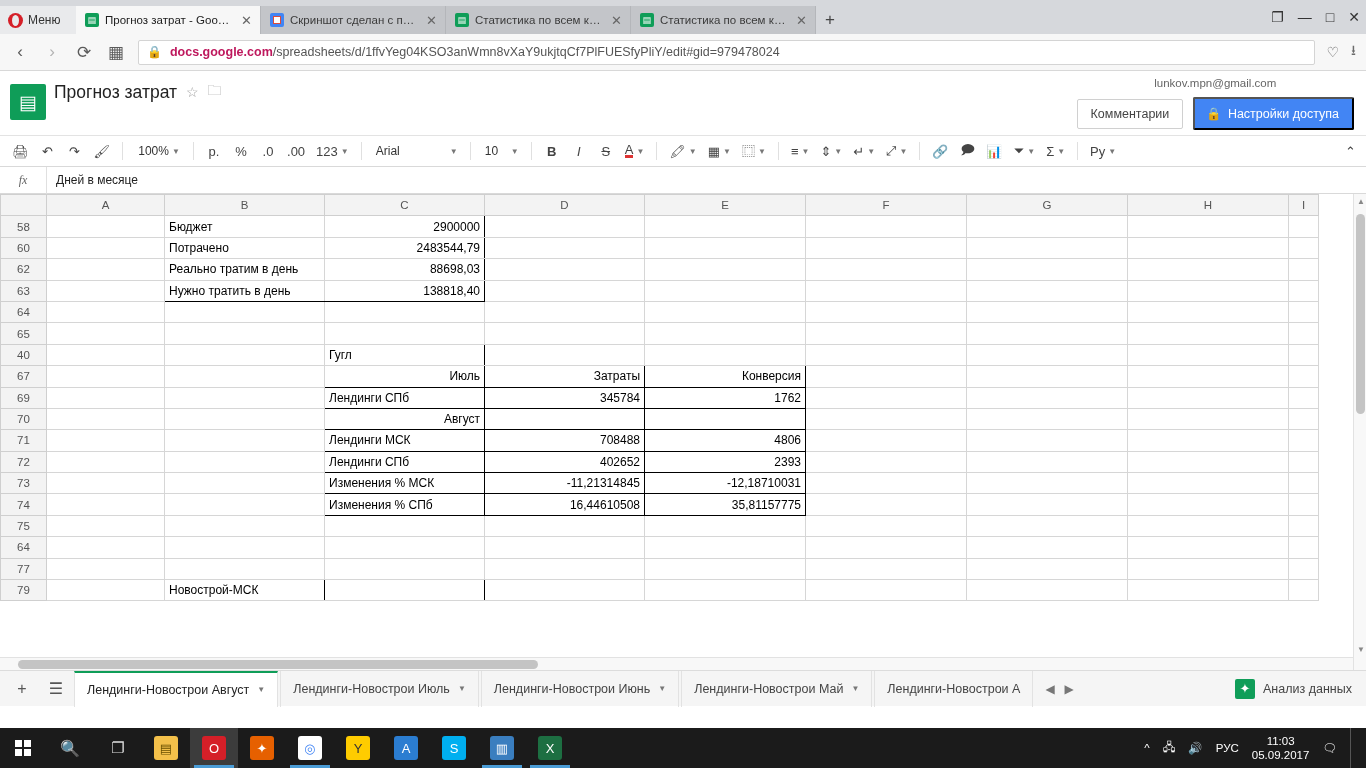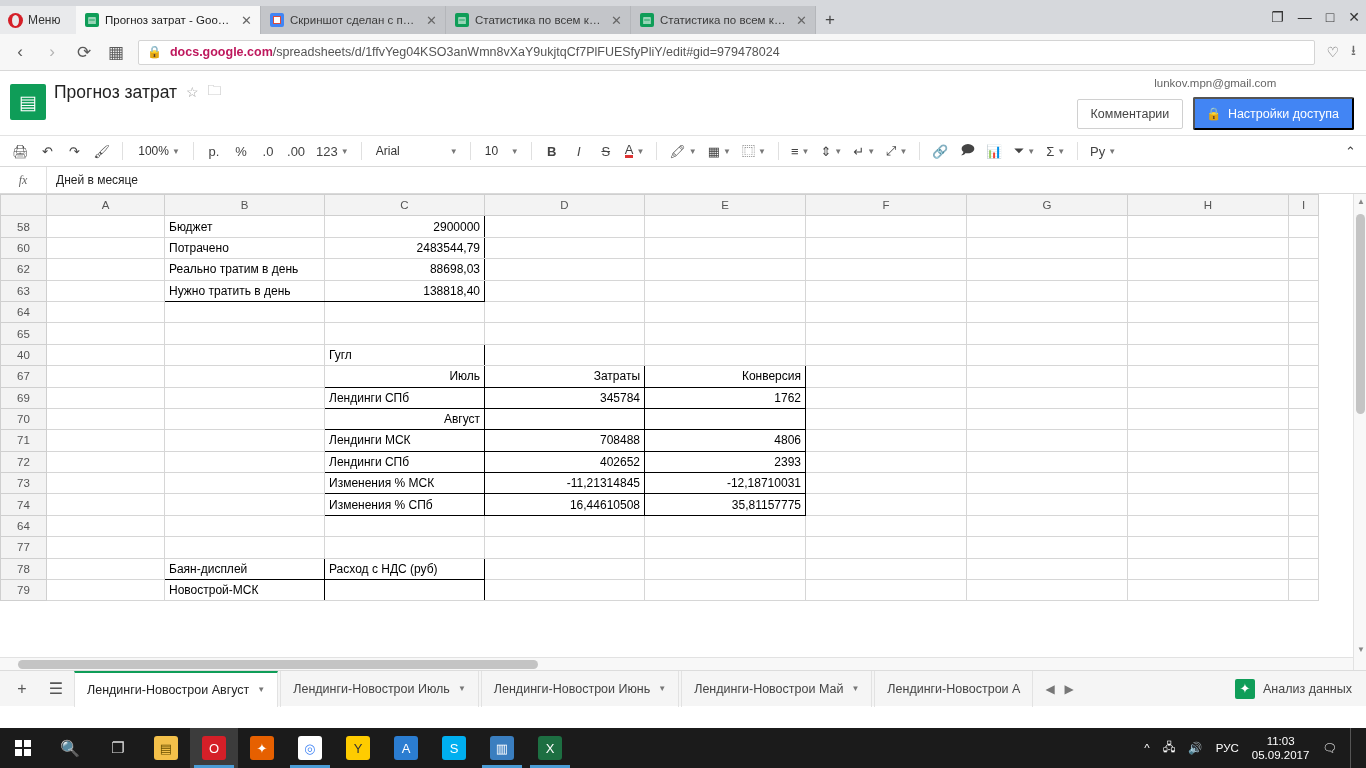--- a/index.html
+++ b/index.html
@@ -687,20 +687,32 @@
           <td></td>
       <td class="cell-b bd-all">Изменения % СПб</td>
       <td class="num bd-all">16,44610508</td>
       <td class="num bd-all">35,81157775</td>
       <td></td>
           <td></td>
       <td></td>
           <td></td>
     </tr>
 
+    <tr>
+      <td class="rowhead">75</td>
+      <td></td>
+          <td></td>
+      <td></td>
+          <td></td>
+      <td></td>
+          <td></td>
+      <td></td>
+          <td></td>
+      <td></td>
+    </tr>
 
     <tr>
       <td class="rowhead">64</td>
       <td></td>
           <td></td>
       <td></td>
           <td></td>
       <td></td>
           <td></td>
       <td></td>
@@ -714,32 +726,20 @@
           <td></td>
       <td></td>
           <td></td>
       <td></td>
           <td></td>
       <td></td>
           <td></td>
       <td></td>
     </tr>
 
-    <tr>
-      <td class="rowhead">78</td>
-      <td></td>
-      <td class="cell-b bold bd-all">Баян-дисплей</td>
-      <td class="cell-b bold bd-all">Расход с НДС (руб)</td>
-      <td></td>
-          <td></td>
-      <td></td>
-          <td></td>
-      <td></td>
-          <td></td>
-    </tr>
 
     <tr>
       <td class="rowhead">79</td>
       <td></td>
       <td class="cell-b bd-l bd-r">Новострой-МСК</td>
       <td class="bd-r"></td>
       <td></td>
           <td></td>
       <td></td>
           <td></td>

